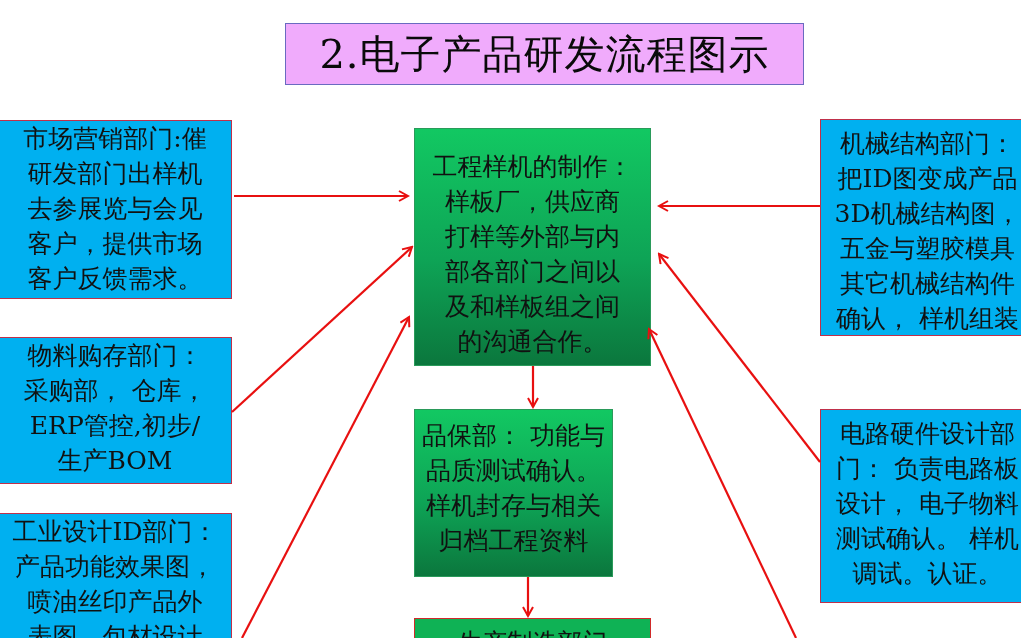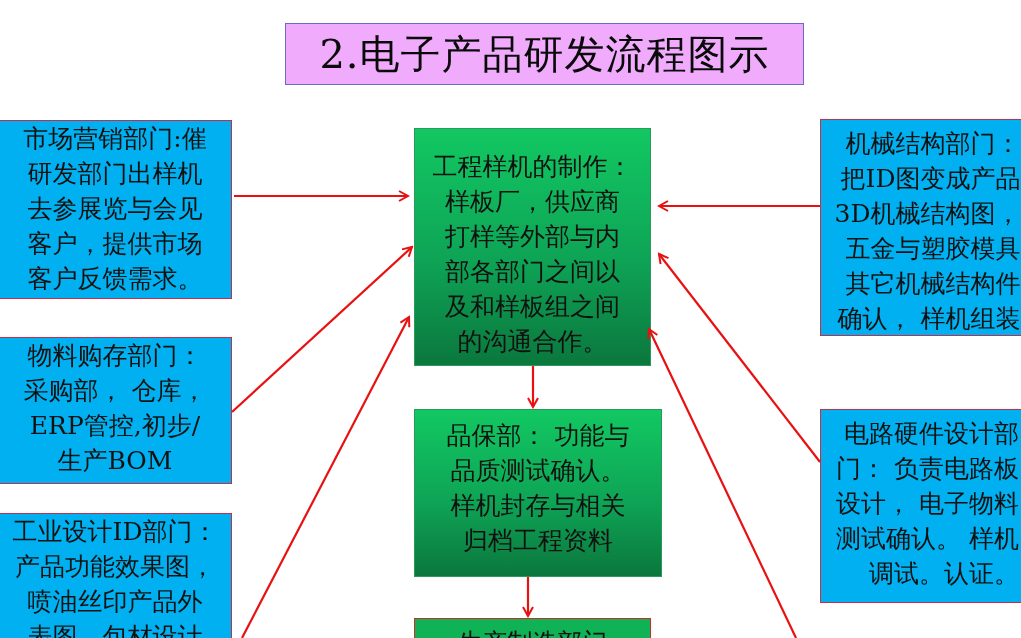--- a/index.html
+++ b/index.html
@@ -59,29 +59,29 @@
     border: 1px solid #d02a2a;
   }
   .box .txt {
     padding-top: 0;
     display: block;
   }
   #marketing { left: -2px; top: 120px; width: 234px; height: 179px; }
   #materials { left: -2px; top: 337px; width: 234px; height: 147px; }
   #industrial { left: -2px; top: 513px; width: 234px; height: 140px; }
   #engineering { left: 414px; top: 128px; width: 237px; height: 238px; }
-  #qa { left: 414px; top: 409px; width: 248px; height: 168px; }
+  #qa { left: 414px; top: 409px; width: 199px; height: 168px; }
   #production { left: 414px; top: 618px; width: 237px; height: 40px; }
   #mechanical { left: 820px; top: 119px; width: 215px; height: 217px; }
   #circuit { left: 820px; top: 409px; width: 215px; height: 194px; }
 
   #materials .txt, #industrial .txt { }
   #engineering .txt { padding-top: 20px; }
   #qa .txt { padding-top: 8px; }
-  #mechanical .txt, #circuit .txt { padding-top: 6px; text-align: right; }
+  #mechanical .txt, #circuit .txt { padding-top: 6px; }
   #production .txt { padding-top: 6px; }
 
   .arrows {
     position: absolute;
     left: 0;
     top: 0;
     width: 1021px;
     height: 638px;
     pointer-events: none;
   }

